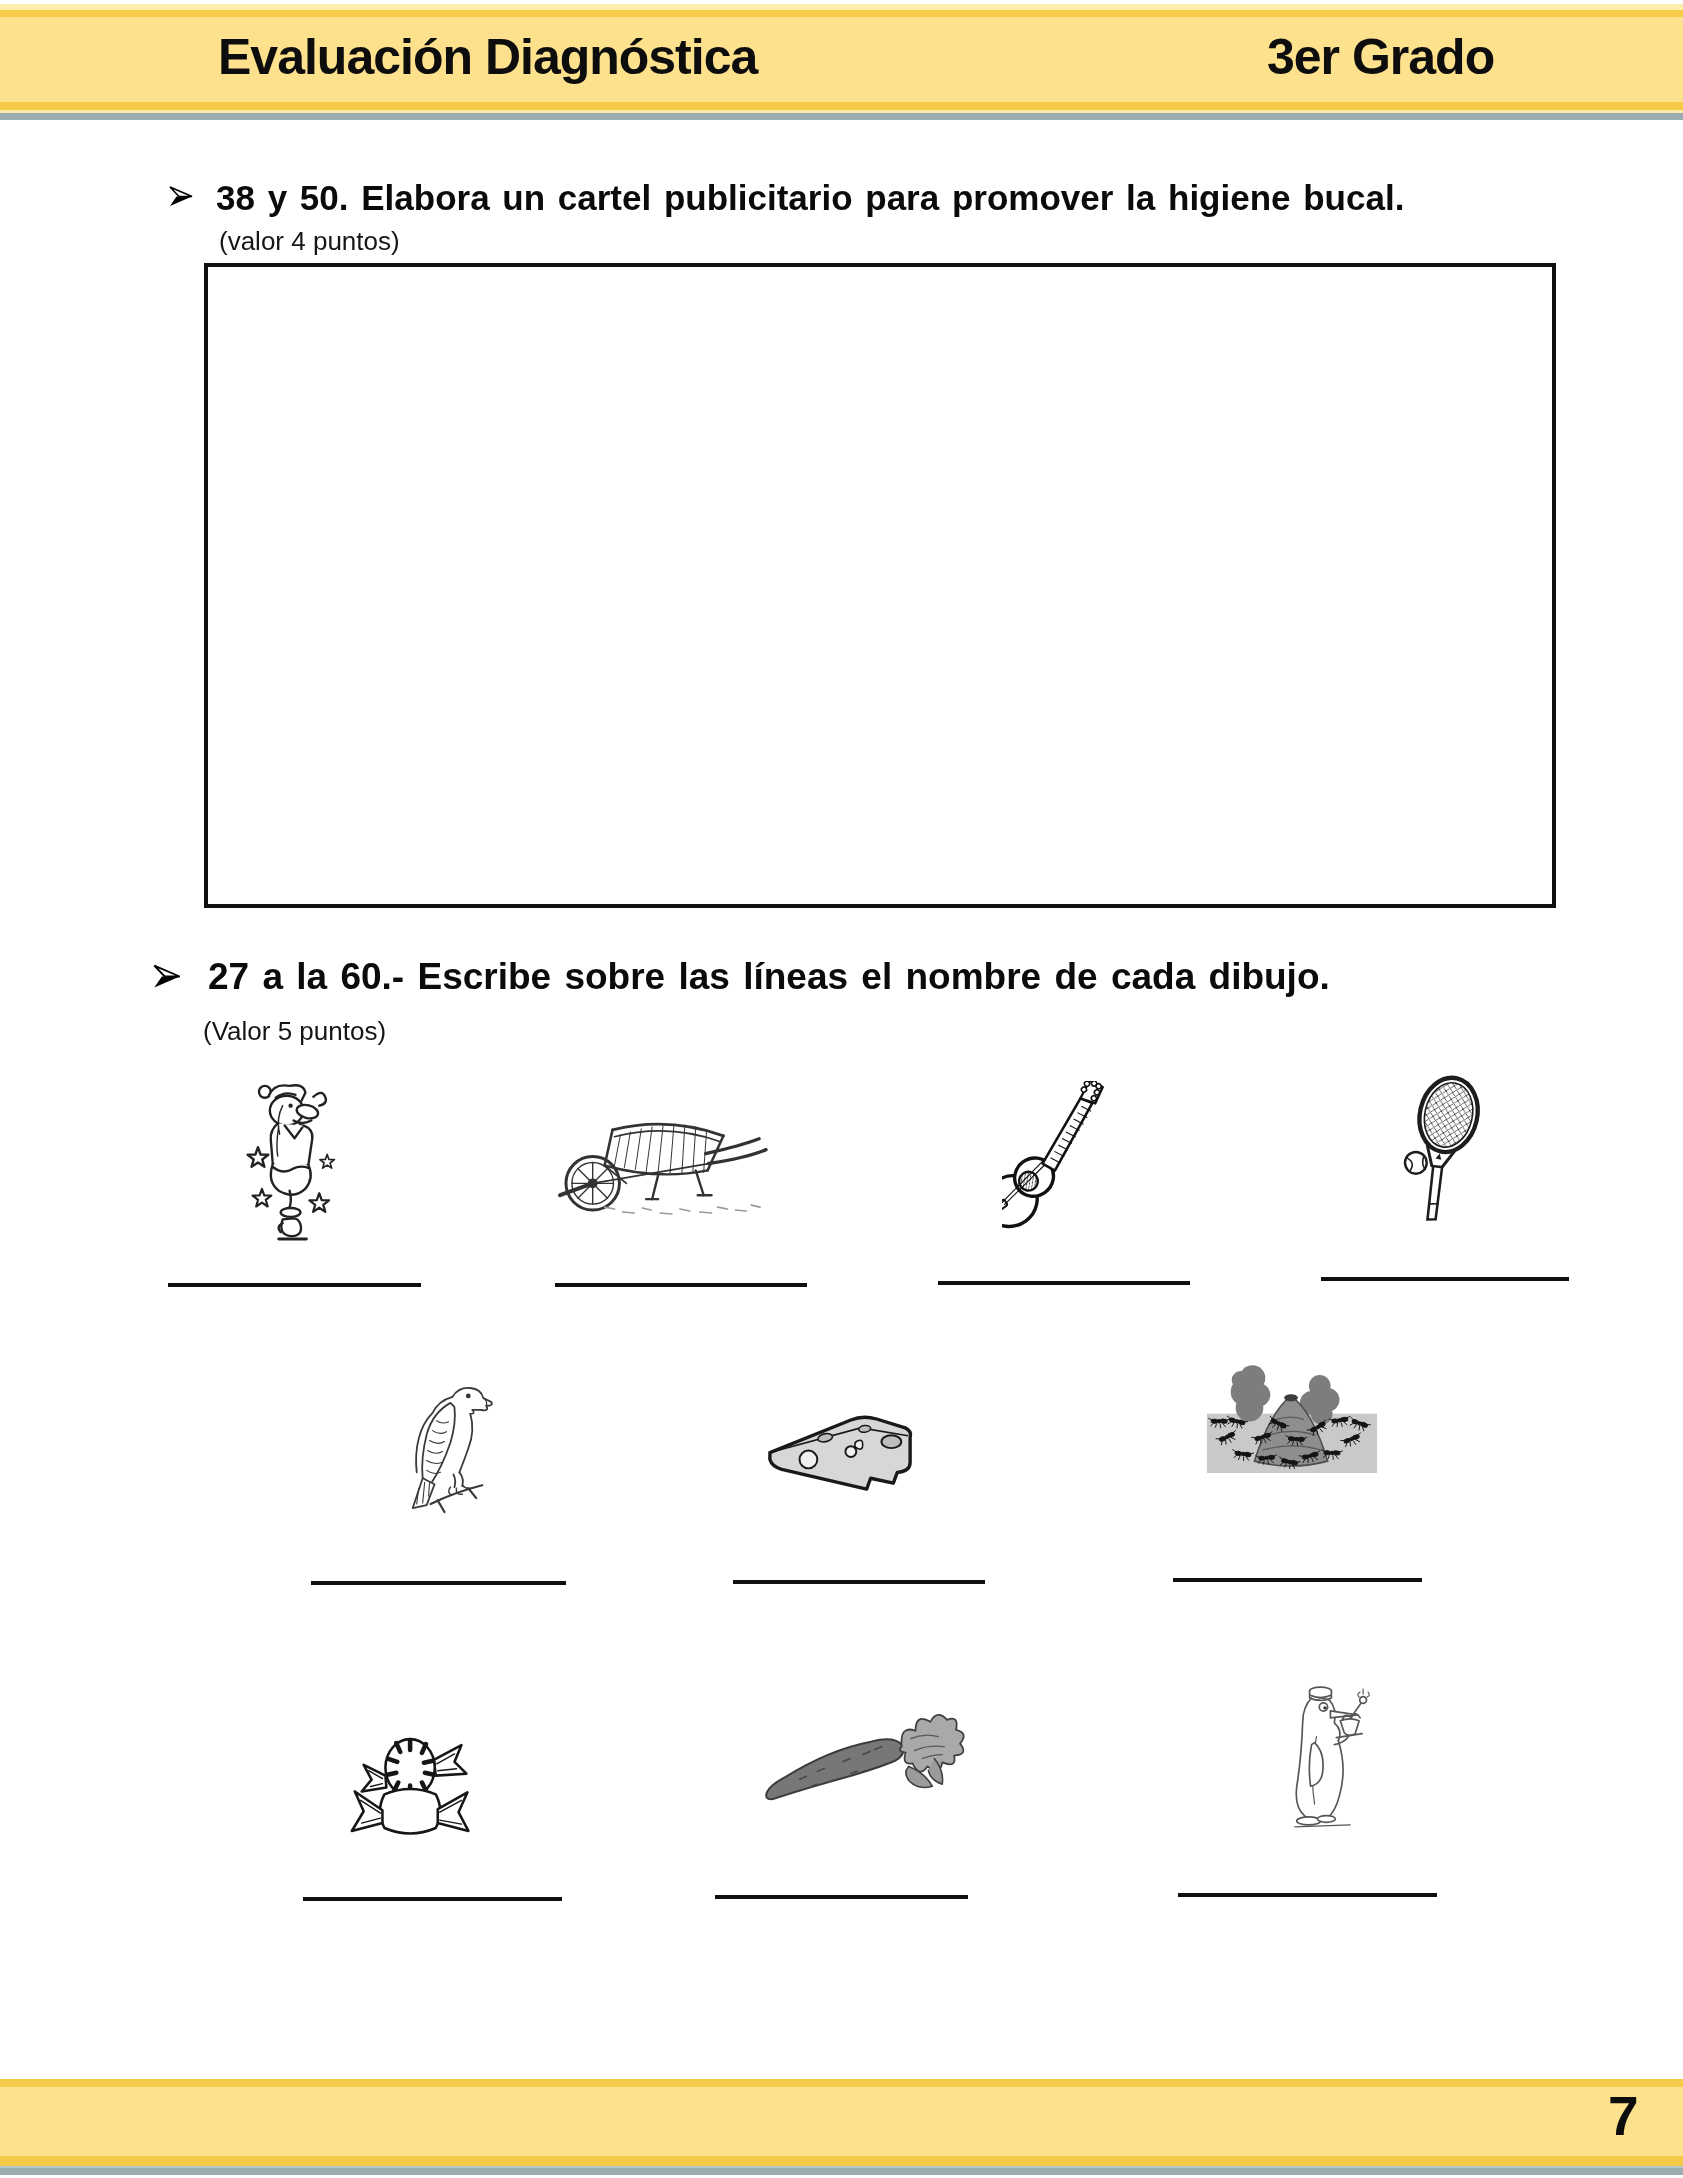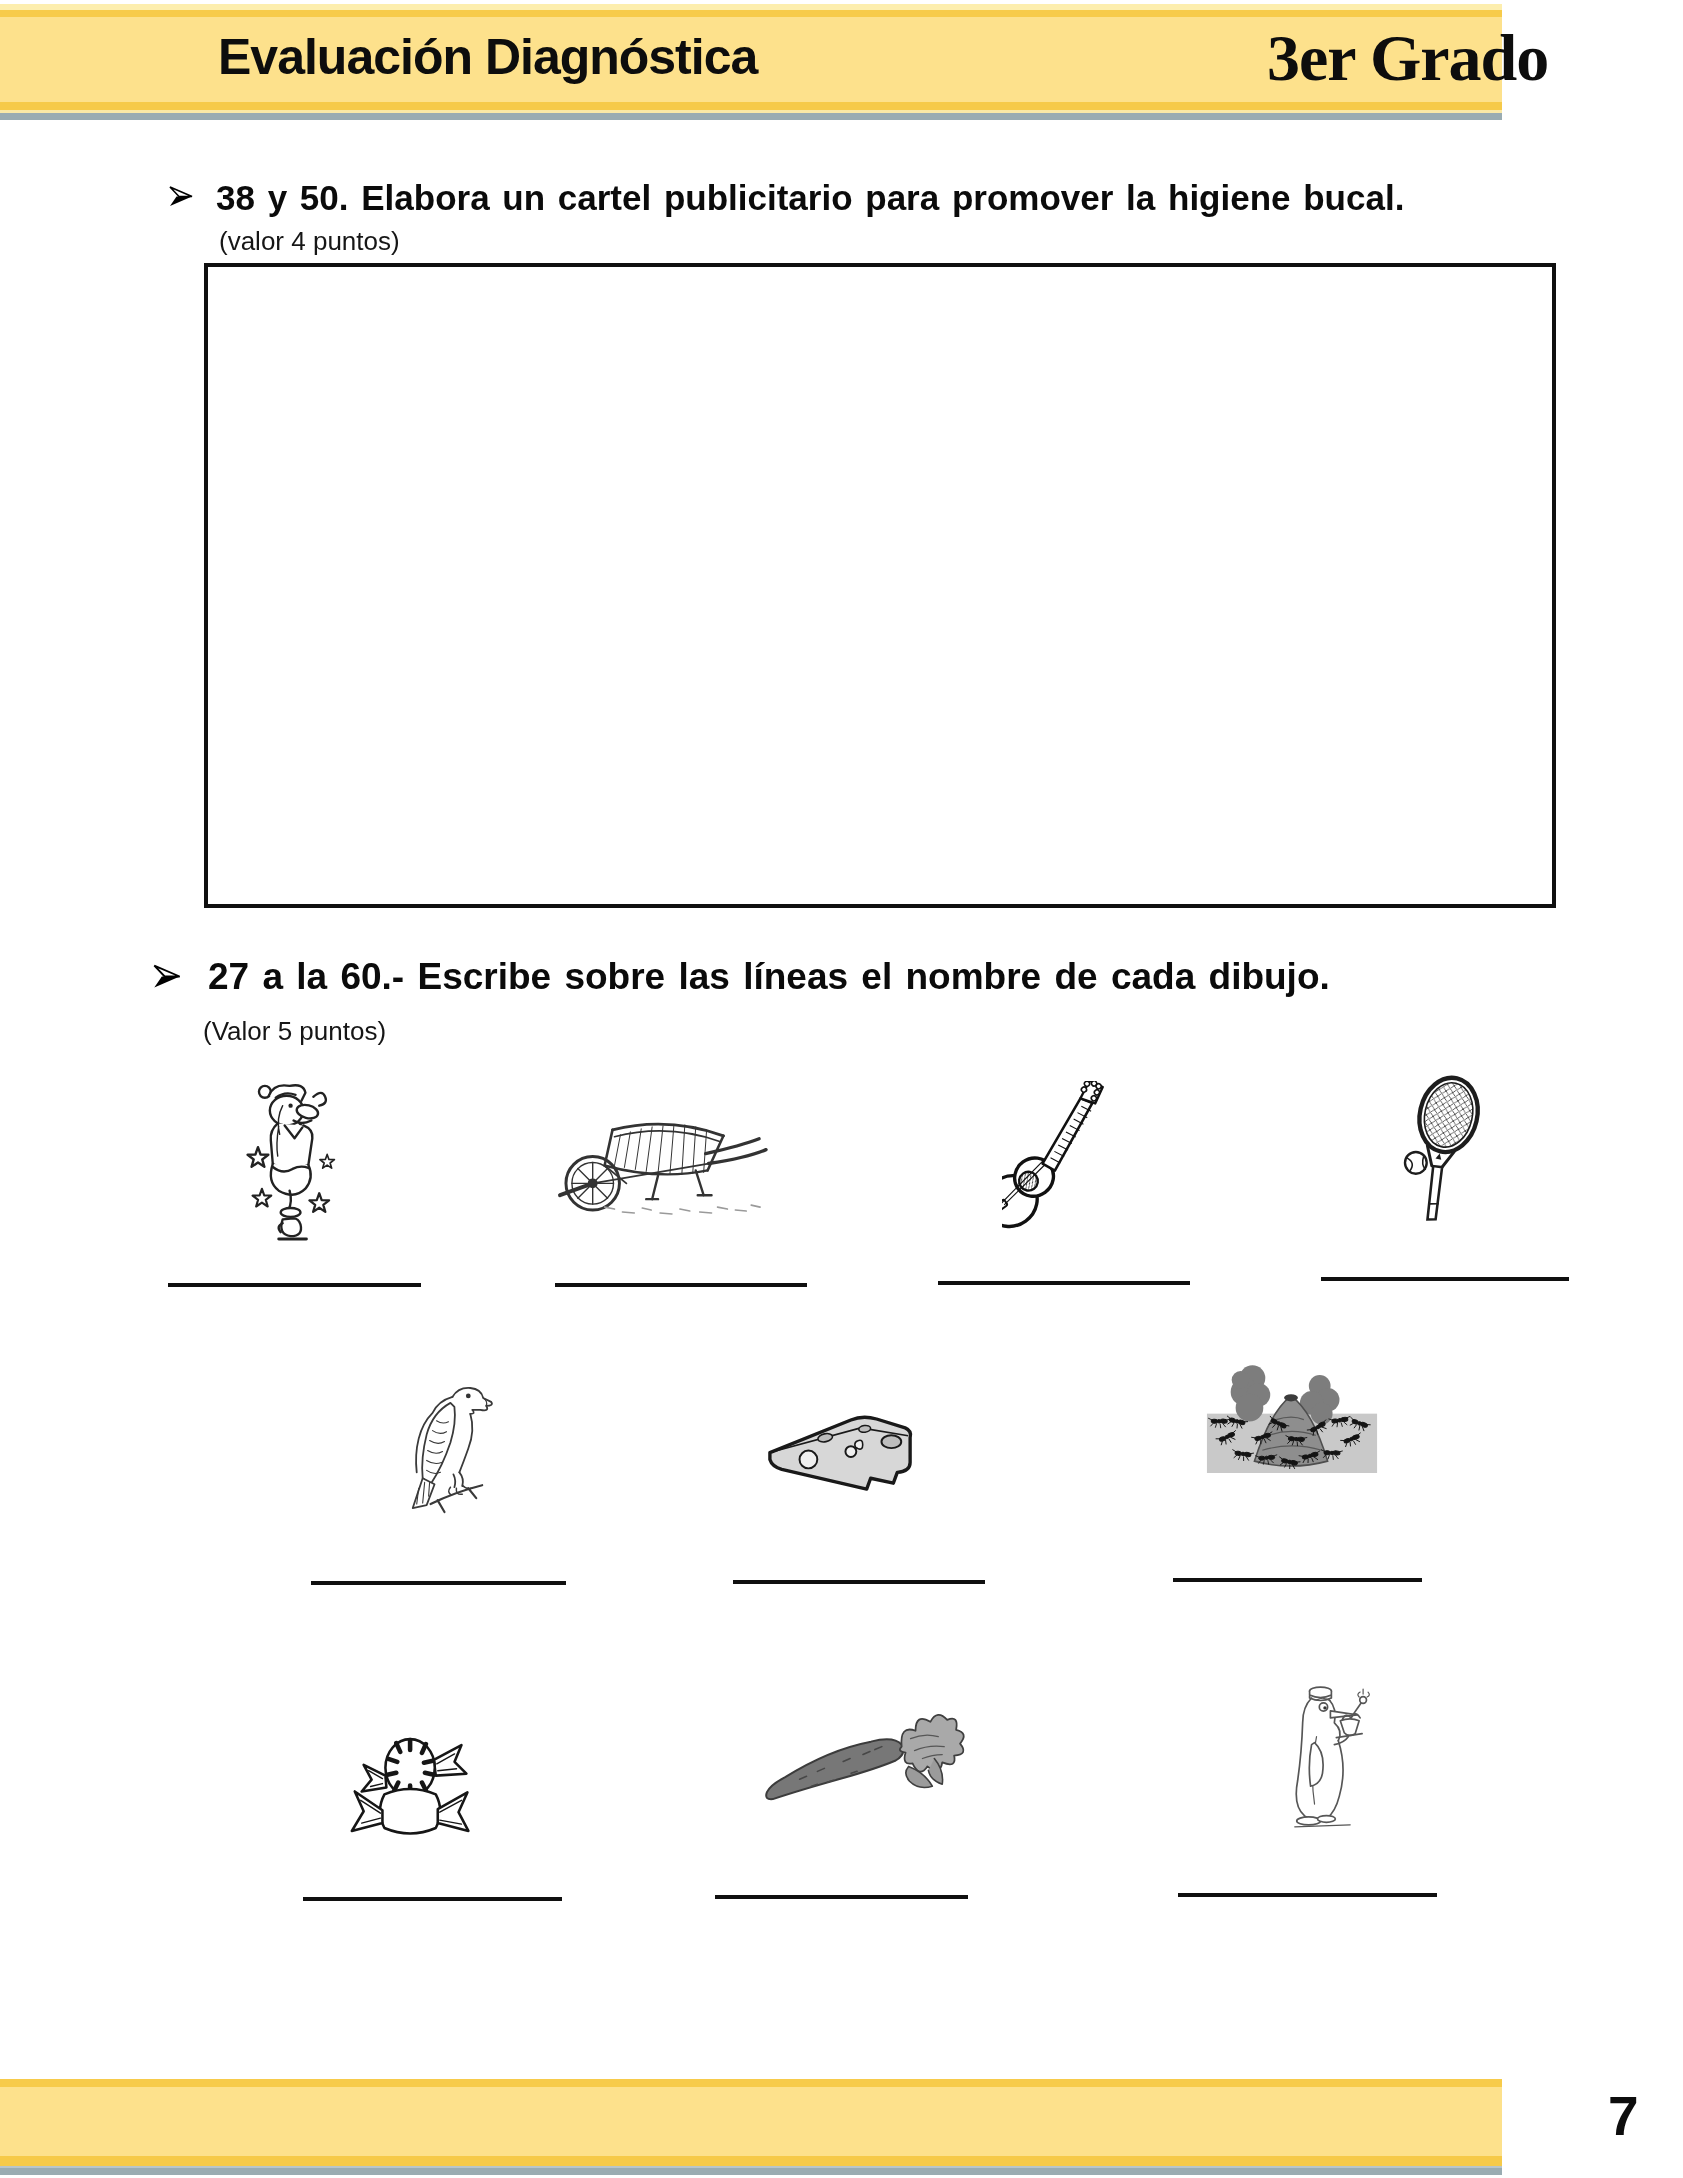--- a/index.html
+++ b/index.html
@@ -1,27 +1,27 @@
 <!DOCTYPE html>
 <html><head>
 <meta charset="utf-8">
 <style>
   html,body{margin:0;padding:0;background:#ffffff;}
   .page{position:relative;width:1683px;height:2178px;background:#ffffff;
         font-family:"Liberation Sans",sans-serif;color:#0d0d0d;overflow:hidden;}
 
   
-  .band{position:absolute;left:0;width:1502px;}
+  .band{position:absolute;left:0;width:1683px;}
   .header-band{top:0;height:120px;background:linear-gradient(to bottom,
       #ffffff 0 4px,#fdeeae 4px 10px,#f7cb4a 10px 17px,#fde18c 17px 102px,
       #f6ca49 102px 110px,#fbe9a6 110px 113px,#9aacb2 113px 120px);}
   .header-title{position:absolute;left:218px;top:30px;font-size:50px;font-weight:700;
       letter-spacing:-1px;line-height:55px;white-space:nowrap;}
-  .header-grade{position:absolute;left:1267px;top:30px;font-size:66px;font-weight:700;
-      letter-spacing:-1px;line-height:55px;white-space:nowrap;font-family:Liberation Serif, serif;}
+  .header-grade{position:absolute;left:1267px;top:30px;font-size:50px;font-weight:700;
+      letter-spacing:-1px;line-height:55px;white-space:nowrap;}
   .footer-band{top:2079px;height:99px;background:linear-gradient(to bottom,
       #f7cb4a 0 8px,#fde18c 8px 77px,#f6ca49 77px 87px,#b9c6c9 87px 89px,
       #9aacb2 89px 96px,#ffffff 96px 99px);}
   .page-number{position:absolute;left:1608px;top:8px;font-size:55px;font-weight:700;line-height:59px;}
 
   
   .bullet{position:absolute;display:block;}
   .qtext{position:absolute;font-weight:700;white-space:nowrap;word-spacing:3px;color:#0b0b0b;}
   .q1-text{left:216px;top:178px;font-size:35px;line-height:40px;}
   .q2-text{left:208px;top:956px;font-size:37px;line-height:42px;}

